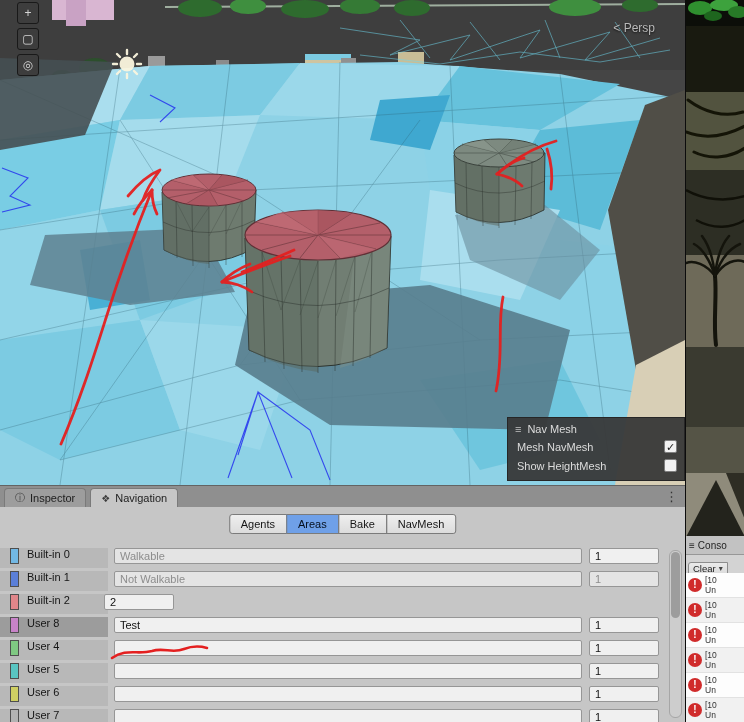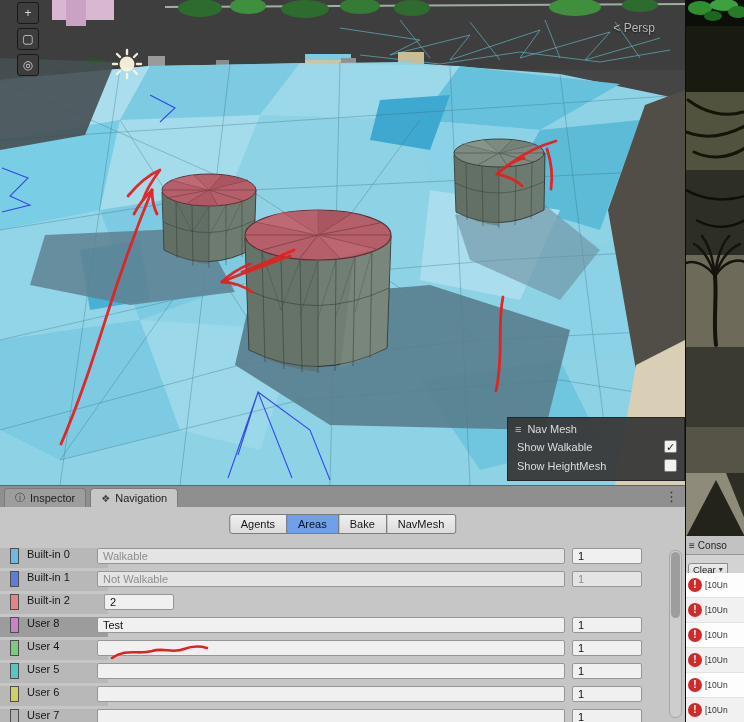--- a/index.html
+++ b/index.html
@@ -43,45 +43,45 @@
   .mtab:first-child{border-radius:3px 0 0 3px;margin-left:0}
   .mtab:last-child{border-radius:0 3px 3px 0}
   .mtab.selected{background:#6fa0e8;color:#06101f}
 
   #areas-table{position:absolute;left:0;top:41px;width:685px}
   .arow{position:relative;height:20px;margin-bottom:3px;display:flex;align-items:flex-start;
         background:linear-gradient(to right,#b8b8b8 0,#b8b8b8 108px,rgba(0,0,0,0) 108px)}
   .arow.selected{background:linear-gradient(to right,#9c9c9c 0,#9c9c9c 108px,rgba(0,0,0,0) 108px)}
   .swatch{width:9px;height:16px;margin-left:10px;border:1px solid #4e4e4e;flex:none}
   .aname{width:70px;margin-left:8px;color:#161616;flex:none;overflow:hidden;white-space:nowrap}
-  .tfield{width:468px;height:16px;background:#f0f0f0;border:1px solid #969696;border-radius:2px;
+  .tfield{width:468px;height:16px;background:#f0f0f0;border:1px solid #969696;border-radius:2px;margin-left:17px;
           padding:0 5px;line-height:14px;color:#111;overflow:hidden;white-space:nowrap;flex:none;cursor:text}
   .tfield.dim{color:#8d8d8d;background:#e4e4e4}
   .acost{width:70px;height:16px;background:#f0f0f0;border:1px solid #969696;border-radius:2px;margin-left:7px;
          padding:0 5px;line-height:14px;color:#111;flex:none;cursor:text}
   .acost.dim{color:#8d8d8d;background:#e4e4e4}
   #tbl-scroll{position:absolute;right:3px;top:43px;width:13px;height:168px;background:#cdcdcd;border:1px solid #a6a6a6;border-radius:6px}
   #tbl-thumb{position:absolute;left:1px;top:1px;width:9px;height:66px;background:#9d9d9d;border-radius:5px}
   #panel-scribble{position:absolute;left:0;top:0;pointer-events:none;z-index:5}
 
   
   #side-art{position:absolute;left:0;top:0}
   #console{position:absolute;left:0;top:536px;width:59px;height:186px;background:#c6c6c6}
   #console-tab{height:19px;background:#c2c2c2;border-bottom:1px solid #979797;display:flex;align-items:center;gap:3px;
                padding:0 3px;font-size:10px;color:#1f1f1f;overflow:hidden;white-space:nowrap}
-  #console-toolbar{height:34px;background:#d3d3d3;border-bottom:5px solid #000000;display:flex;align-items:center;padding:0 2px}
+  #console-toolbar{height:34px;background:#d3d3d3;border-bottom:7px solid #000000;display:flex;align-items:center;padding:0 2px}
   .clear-btn{display:flex;align-items:center;gap:3px;background:linear-gradient(#ebebeb,#d9d9d9);border:1px solid #8d8d8d;
              border-radius:3px 0 0 3px;height:14px;padding:0 4px;font-size:9.5px;color:#1b1b1b;cursor:pointer;white-space:nowrap}
   .clear-dd{font-size:8px;color:#444}
   #console-list{position:absolute;top:37px;bottom:0;left:0;right:0;background:#fdfdfd;overflow:hidden}
   .centry{height:25px;display:flex;align-items:center;gap:3px;padding:0 2px;border-bottom:1px solid #e2e2e2;cursor:pointer}
   .centry:nth-child(even){background:#f1f1f1}
   .cicon{width:14px;height:14px;min-width:14px;background:#d02b2b;border-radius:50%;color:#fff;font-weight:bold;font-size:10px;
          display:flex;align-items:center;justify-content:center;line-height:1}
-  .clines{display:flex;flex-direction:row;font-size:8.5px;line-height:10px;color:#333;overflow:hidden;white-space:nowrap}
+  .clines{display:flex;flex-direction:column;font-size:8.5px;line-height:10px;color:#333;overflow:hidden;white-space:nowrap}
 </style>
 </head>
 <body>
 
 <div id="root">
 
   <div id="main">
 
     <div id="scene">
       <svg id="scene-art" width="685" height="485" viewBox="0 0 685 485">
@@ -306,21 +306,21 @@
       </div>
 
       <div id="persp">&lt; Persp</div>
 
       <div id="nm-overlay">
         <div class="nm-head">
           <span class="nm-menu">≡</span>
           <span>Nav Mesh</span>
         </div>
         <div class="nm-row">
-          <span>Show Walkable</span>
+          <span>Mesh NavMesh</span>
           <span class="nm-check">✓</span>
         </div>
         <div class="nm-row">
           <span>Show HeightMesh</span>
           <span class="nm-check"></span>
         </div>
       </div>
     </div>
 
     <div id="dock-tabs">

